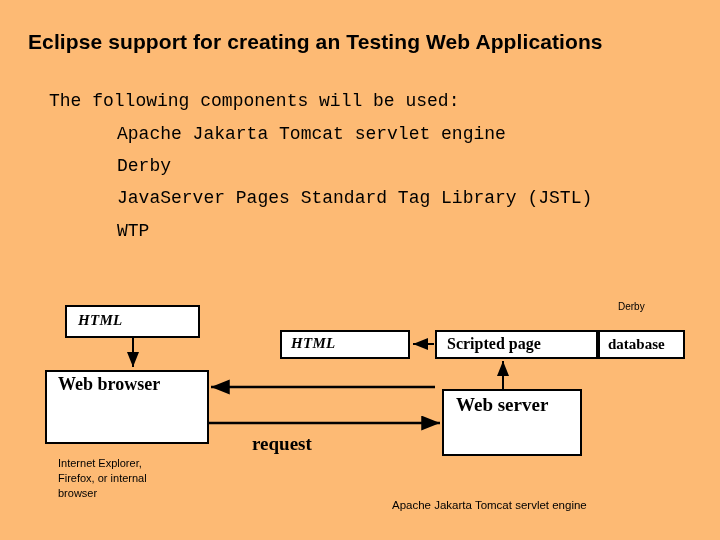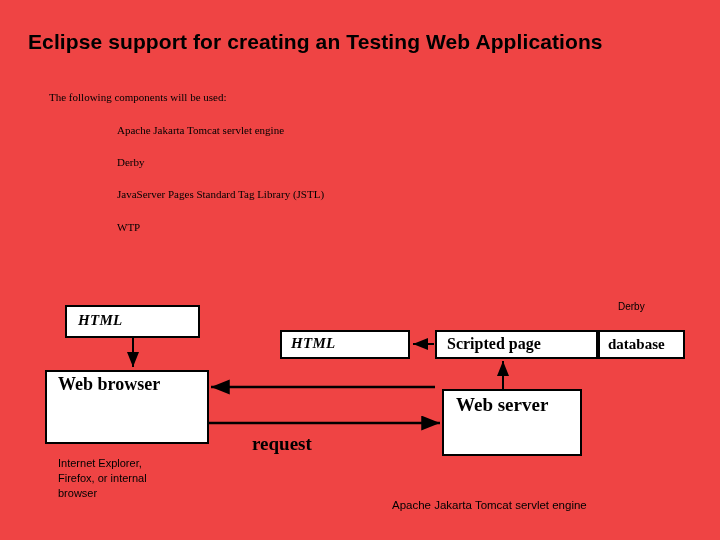--- a/index.html
+++ b/index.html
@@ -5,21 +5,21 @@
 <style>
   html, body {
     margin: 0;
     padding: 0;
     background: #ffffff;
   }
   #slide {
     position: relative;
     width: 720px;
     height: 540px;
-    background: #ef4444;
+    background: #fdba74;
     overflow: hidden;
     font-family: "Liberation Sans", sans-serif;
     color: #000000;
   }
 
   
   #slide-title {
     position: absolute;
     left: 28px;
     top: 30px;
@@ -28,22 +28,22 @@
     font-size: 21px;
     font-weight: bold;
     letter-spacing: 0.1px;
     white-space: nowrap;
     color: #000000;
   }
 
   
   .body-line {
     position: absolute;
-    font-family: Liberation Serif, serif;
-    font-size: 11px;
+    font-family: Liberation Mono, monospace;
+    font-size: 18px;
     color: #000000;
     white-space: nowrap;
   }
   #intro-line   { left: 49px;  top: 91px; }
   #item-0       { left: 117px; top: 124px; }
   #item-1       { left: 117px; top: 156px; }
   #item-2       { left: 117px; top: 188px; }
   #item-3       { left: 117px; top: 221px; }
 
   

